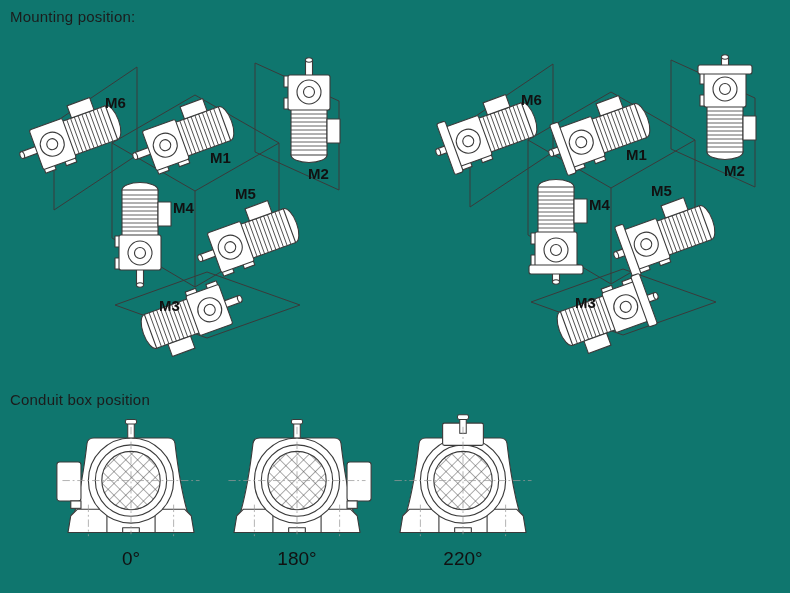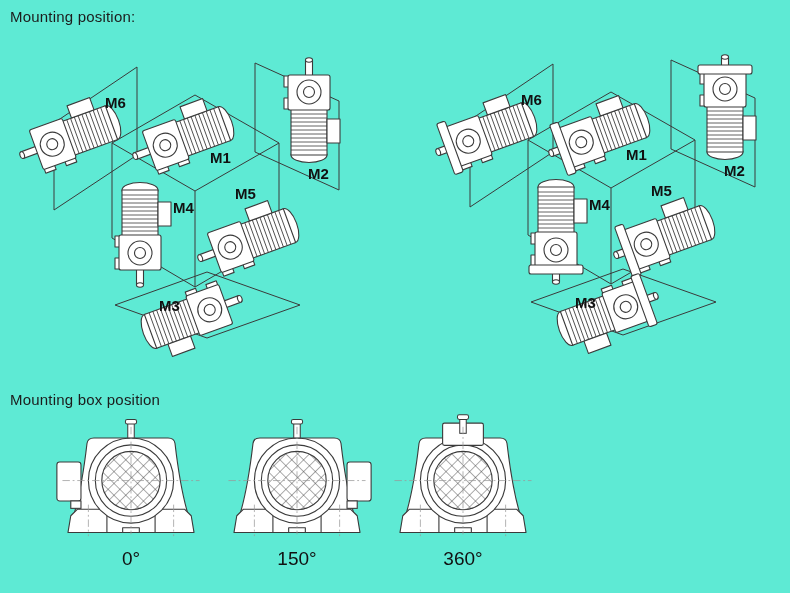--- a/index.html
+++ b/index.html
@@ -1,16 +1,16 @@
 <!DOCTYPE html>
 <html><head>
 <meta charset="utf-8">
 <style>
   html,body{margin:0;padding:0;background:#fff;}
-  .page{position:relative;width:790px;height:593px;background:#5eead4;
+  .page{position:relative;width:790px;height:593px;background:#0f766e;
         font-family:"Liberation Sans",sans-serif;overflow:hidden;color:#161616;}
   .heading{position:absolute;left:10px;margin:0;font-size:15px;font-weight:500;
            color:#1c1c1c;letter-spacing:.2px;}
   #mounting-heading{top:8px;}
   #conduit-heading{top:391px;}
   .diagram{position:absolute;width:372px;height:332px;}
   #diagram-left{left:2px;top:52px;}
   #diagram-right{left:418px;top:49px;}
   .conduit-row{position:absolute;left:52px;top:412px;display:flex;gap:8px;}
   .conduit-fig{margin:0;width:158px;display:flex;flex-direction:column;align-items:center;}
@@ -86,21 +86,21 @@
     <use href="#gmhf" transform="translate(188,265) rotate(160)"></use>
 
     <text class="mlabel" x="103" y="56">M6</text>
     <text class="mlabel" x="208" y="111">M1</text>
     <text class="mlabel" x="306" y="127">M2</text>
     <text class="mlabel" x="171" y="161">M4</text>
     <text class="mlabel" x="233" y="147">M5</text>
     <text class="mlabel" x="157" y="259">M3</text>
   </svg>
 
-  <p class="heading" id="conduit-heading">Mounting box position</p>
+  <p class="heading" id="conduit-heading">Conduit box position</p>
 
   <div class="conduit-row">
 
     <figure class="conduit-fig">
       <svg viewBox="0 0 164 136">
         <defs>
           <pattern id="xh" patternUnits="userSpaceOnUse" width="9" height="9" patternTransform="rotate(45)">
             <path d="M0,0H9M0,0V9" stroke="#3a3a3a" stroke-width="0.9" fill="none"></path>
           </pattern>
 
@@ -138,29 +138,29 @@
     <figure class="conduit-fig">
       <svg viewBox="0 0 164 136">
         <use href="#mfront"></use>
         <g stroke="#3a3a3a" fill="#fff" stroke-width="1.2">
           <rect x="136" y="54" width="26" height="42" rx="3"></rect>
           <rect x="136" y="96" width="11" height="8"></rect>
         </g>
         <use href="#mpin"></use>
         <use href="#mcl"></use>
       </svg>
-      <figcaption class="conduit-caption">150°</figcaption>
+      <figcaption class="conduit-caption">180°</figcaption>
     </figure>
 
     <figure class="conduit-fig">
       <svg viewBox="0 0 164 136">
         <use href="#mfront"></use>
         <g stroke="#3a3a3a" fill="#fff" stroke-width="1.2">
           <rect x="60" y="12" width="44" height="24" rx="2"></rect>
         </g>
         <use href="#mpin" transform="translate(0,-5)"></use>
         <use href="#mcl"></use>
       </svg>
-      <figcaption class="conduit-caption">360°</figcaption>
+      <figcaption class="conduit-caption">220°</figcaption>
     </figure>
 
   </div>
 </div>
 
 </body></html>

